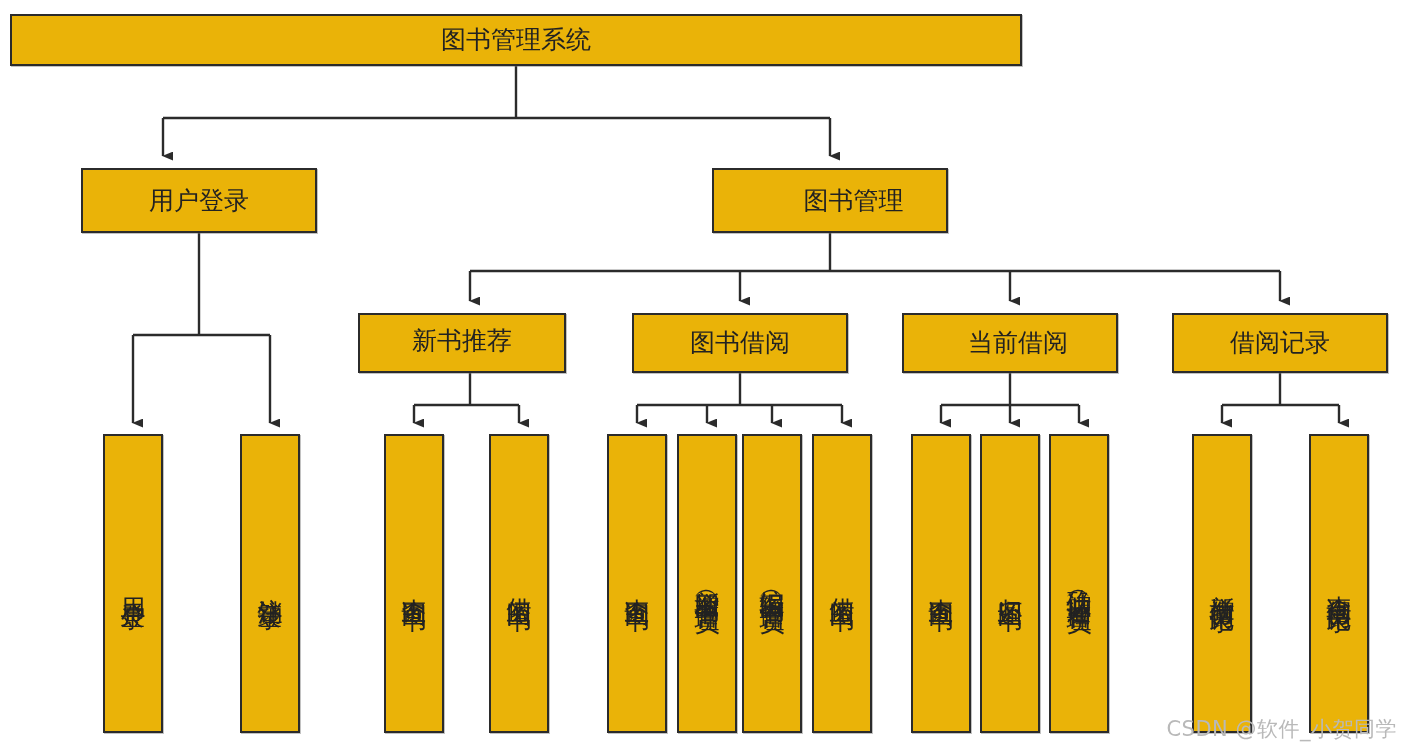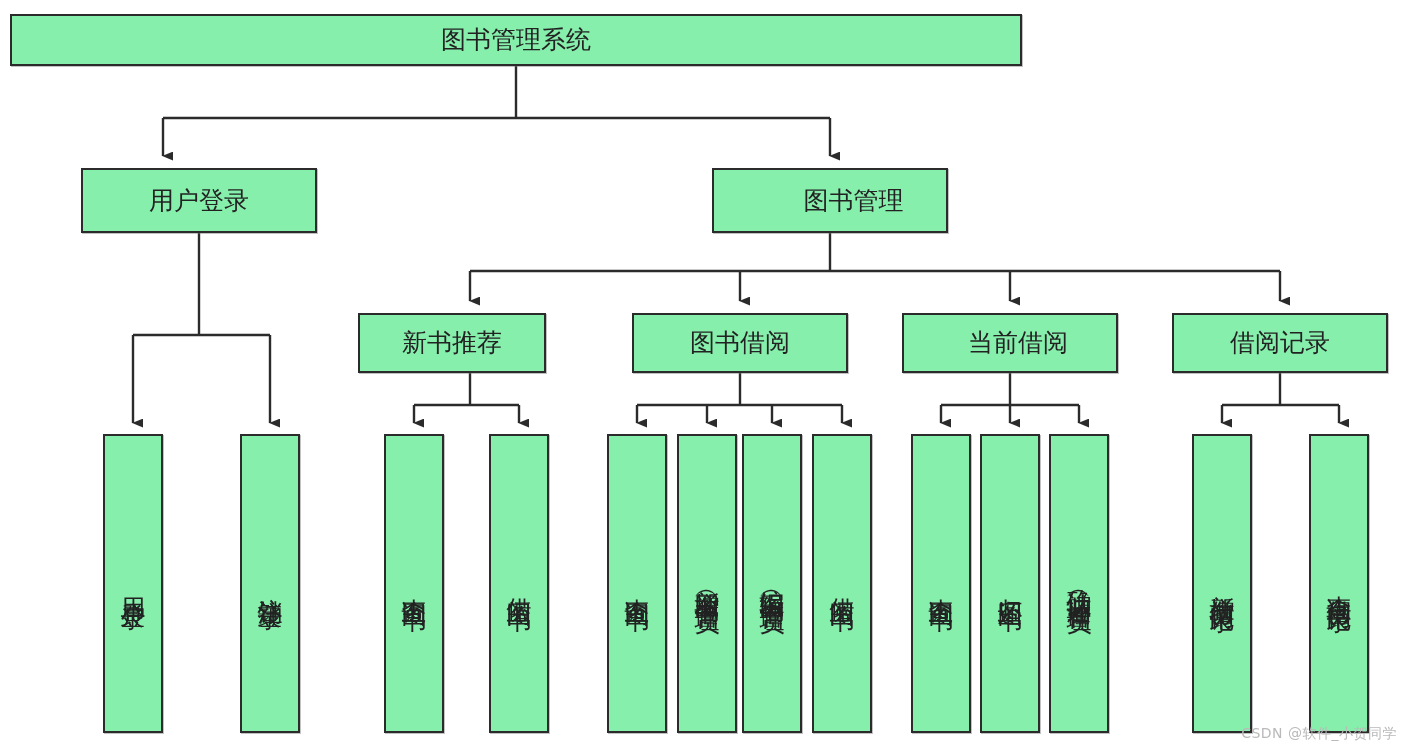--- a/index.html
+++ b/index.html
@@ -22,21 +22,21 @@
     position: absolute;
     left: 0;
     top: 0;
     width: 1405px;
     height: 747px;
     pointer-events: none;
   }
   .node {
     position: absolute;
     box-sizing: border-box;
-    background: #86efac;
+    background: #eab308;
     border: 2px solid #2b2b2b;
     display: flex;
     align-items: center;
     justify-content: center;
     box-shadow: 1px 1px 0 rgba(120,120,120,0.45);
   }
   .node-label {
     color: #222222;
     text-align: center;
     line-height: 1.18;
@@ -53,21 +53,21 @@
     writing-mode: vertical-rl;
     text-orientation: upright;
     font-size: 25px;
     letter-spacing: 3px;
     line-height: 1;
   }
   #watermark {
     position: absolute;
     right: 8px;
     bottom: 4px;
-    font-size: 14px;
+    font-size: 21px;
     color: #b9b9b9;
     letter-spacing: 0.5px;
     white-space: nowrap;
   }
 </style>
 </head>
 <body>
 
 <div id="diagram-root">
 
@@ -139,21 +139,21 @@
   </div>
 
   <div class="node horizontal" style="left:81px; top:168px; width:236px; height:65px;">
     <span class="node-label">用户登录</span>
   </div>
 
   <div class="node horizontal" style="left:712px; top:168px; width:236px; height:65px;padding-left:47px;">
     <span class="node-label">图书管理</span>
   </div>
 
-  <div class="node horizontal" style="left:358px; top:313px; width:188px; height:60px;">
+  <div class="node horizontal" style="left:358px; top:313px; width:208px; height:60px;font-family:Liberation Mono, monospace;">
     <span class="node-label">新书推荐</span>
   </div>
 
   <div class="node horizontal" style="left:632px; top:313px; width:216px; height:60px;">
     <span class="node-label">图书借阅</span>
   </div>
 
   <div class="node horizontal" style="left:902px; top:313px; width:216px; height:60px;padding-left:16px;">
     <span class="node-label">当前借阅</span>
   </div>

